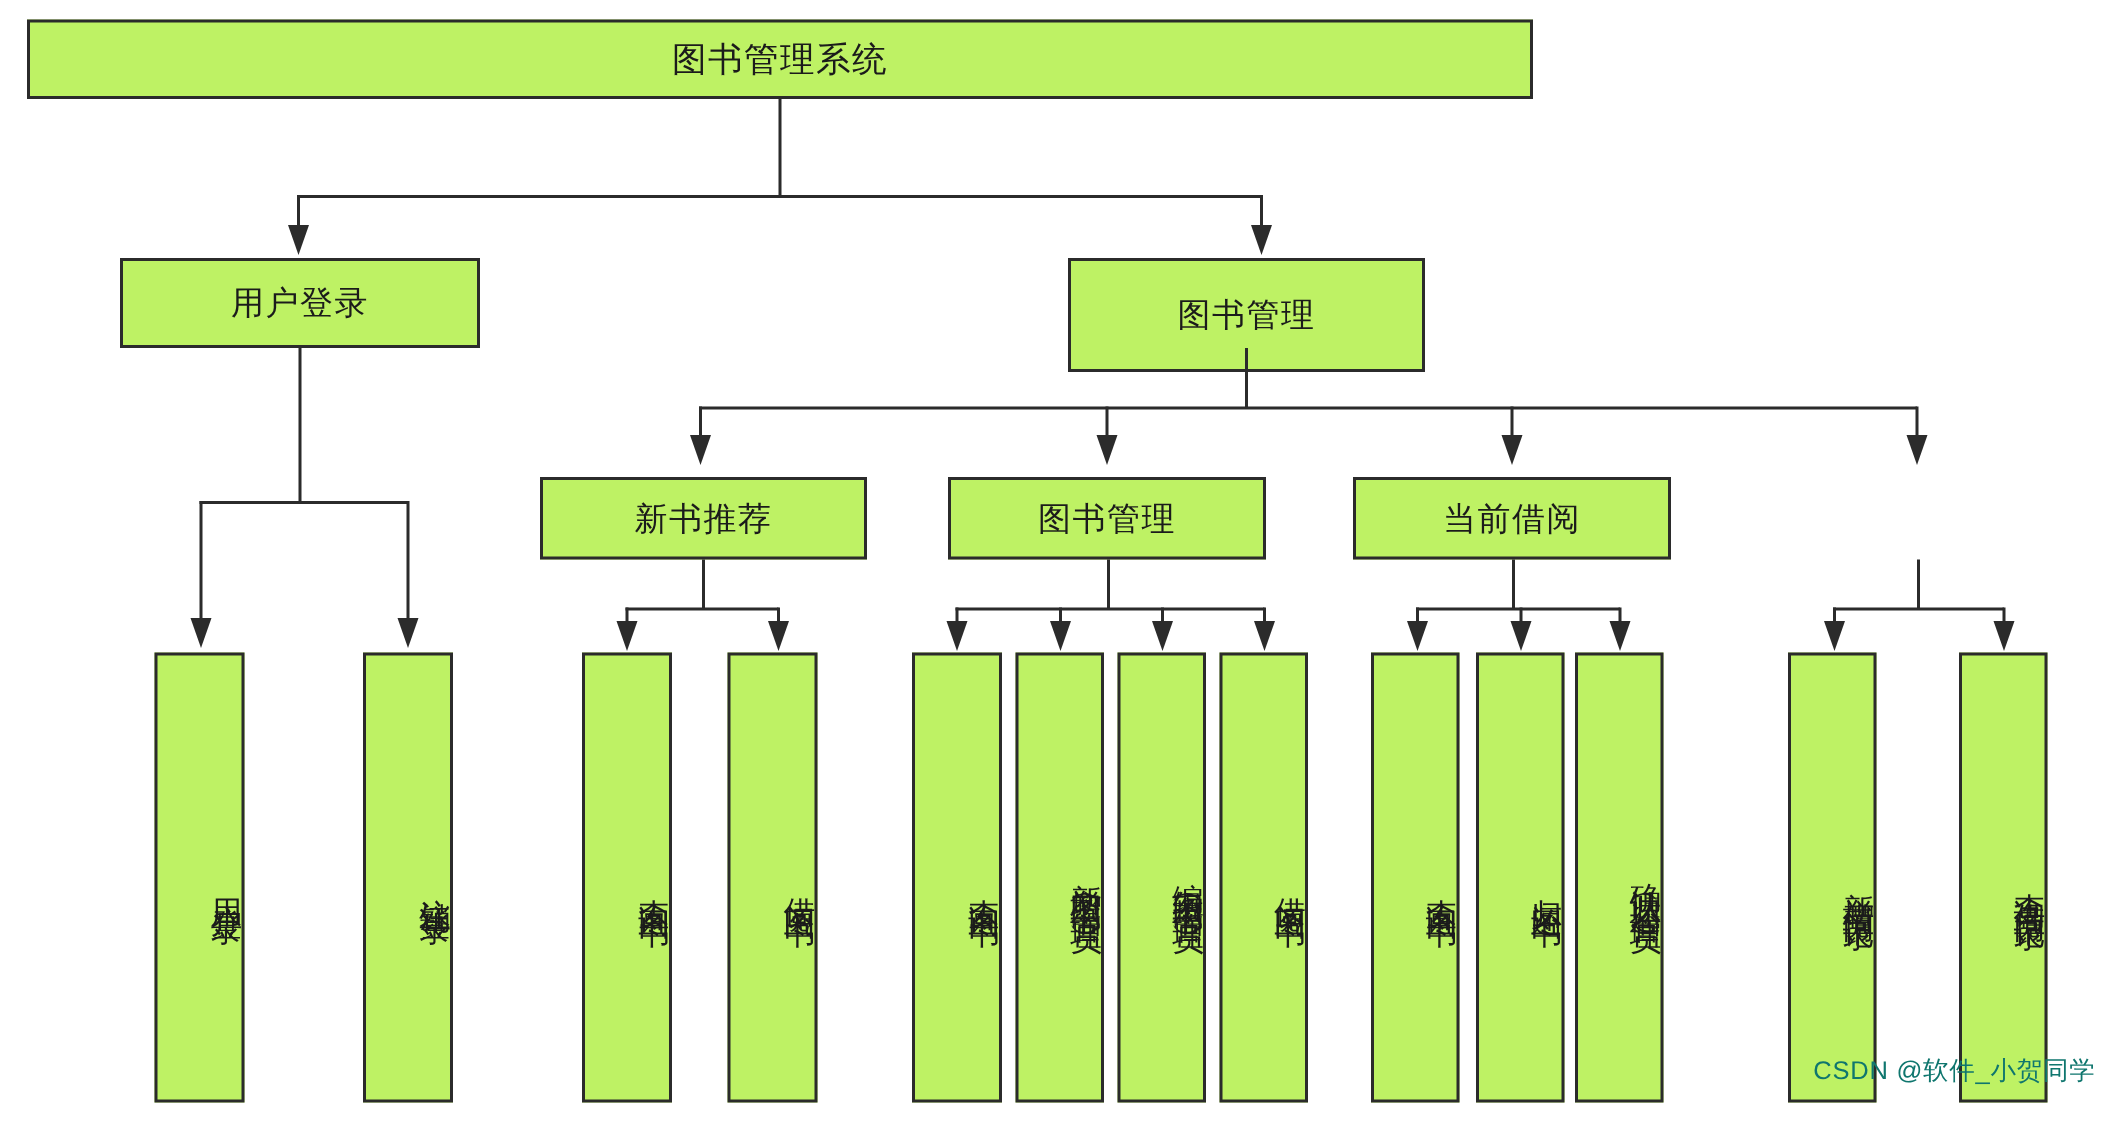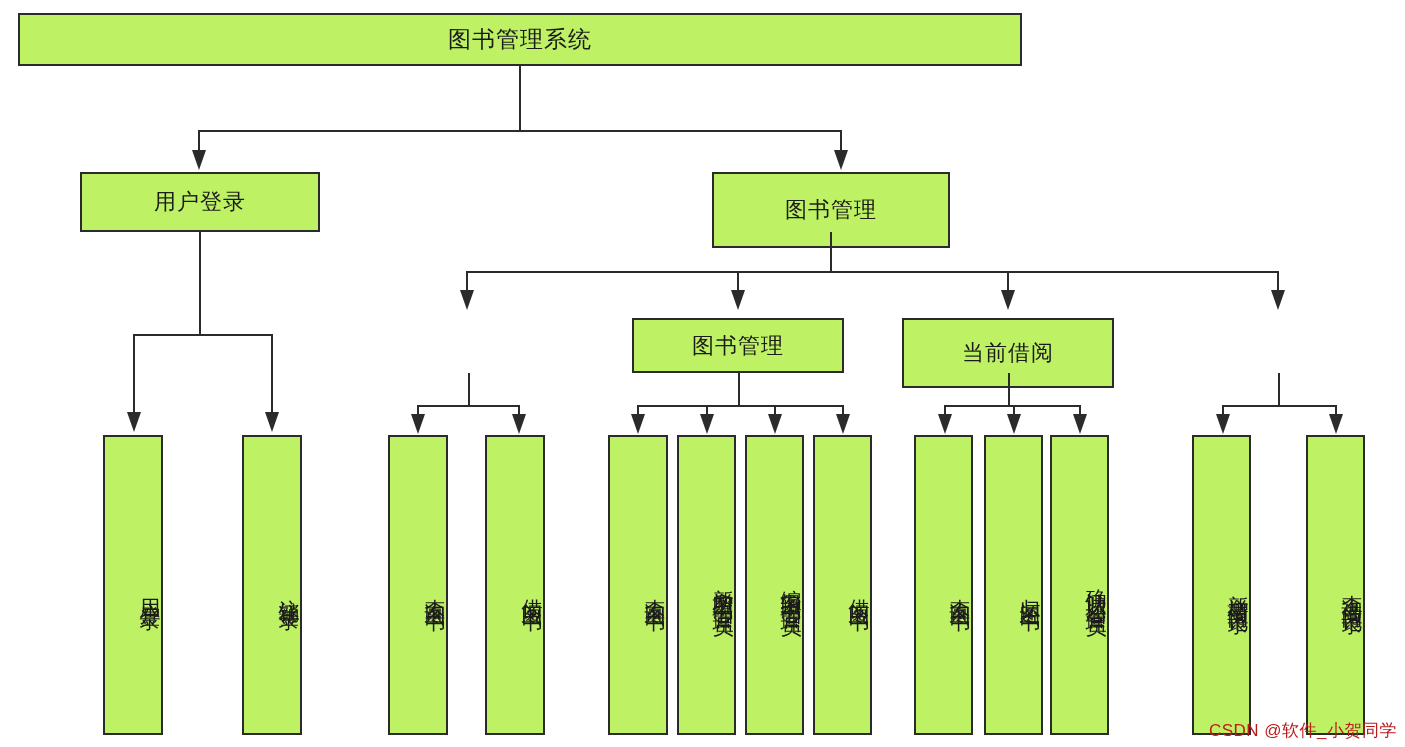--- a/index.html
+++ b/index.html
@@ -54,23 +54,23 @@
     position:absolute;
     width:0;height:0;
     border-left:7px solid transparent;
     border-right:7px solid transparent;
     border-top:20px solid #2b2b2b;
   }
 
   
   .watermark{
     position:absolute;
-    right:8px;bottom:5px;
+    right:8px;bottom:22px;
     font-size:17px;
-    color:#b91c1c;
+    color:#0f766e;
     white-space:nowrap;
     letter-spacing:.5px;
   }
 </style>
 </head>
 <body>
 
 <div id="diagram">
 
   <div class="node horiz root" style="left:18px;top:13px;width:1004px;height:53px;">
@@ -102,24 +102,27 @@
   <div class="ln h" style="left:466px;top:271px;width:812px;"></div>
   <div class="ln v" style="left:466px;top:271px;height:20px;"></div>
   <div class="ln v" style="left:737px;top:271px;height:20px;"></div>
   <div class="ln v" style="left:1007px;top:271px;height:20px;"></div>
   <div class="ln v" style="left:1277px;top:271px;height:20px;"></div>
   <div class="arrow" style="left:460px;top:290px;"></div>
   <div class="arrow" style="left:731px;top:290px;"></div>
   <div class="arrow" style="left:1001px;top:290px;"></div>
   <div class="arrow" style="left:1271px;top:290px;"></div>
 
+  <div class="node horiz" style="left:360px;top:318px;width:218px;height:55px;">
+    <span>新书推荐</span>
+  </div>
   <div class="node horiz" style="left:632px;top:318px;width:212px;height:55px;">
     <span>图书管理</span>
   </div>
-  <div class="node horiz" style="left:902px;top:318px;width:212px;height:70px;">
+  <div class="node horiz" style="left:902px;top:318px;width:212px;height:55px;">
     <span>当前借阅</span>
   </div>
 
   <div class="ln v" style="left:468px;top:373px;height:33px;"></div>
   <div class="ln h" style="left:417px;top:405px;width:102px;"></div>
   <div class="ln v" style="left:417px;top:405px;height:10px;"></div>
   <div class="ln v" style="left:518px;top:405px;height:10px;"></div>
   <div class="arrow" style="left:411px;top:414px;"></div>
   <div class="arrow" style="left:512px;top:414px;"></div>
 

